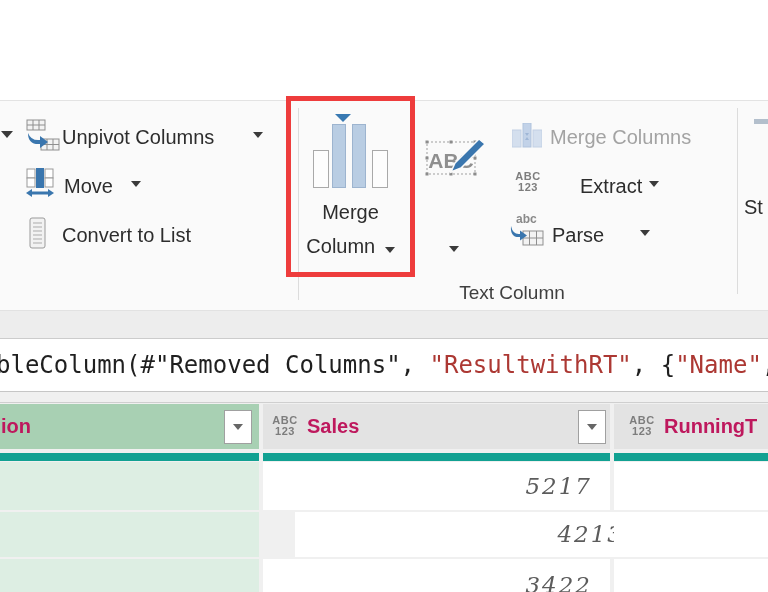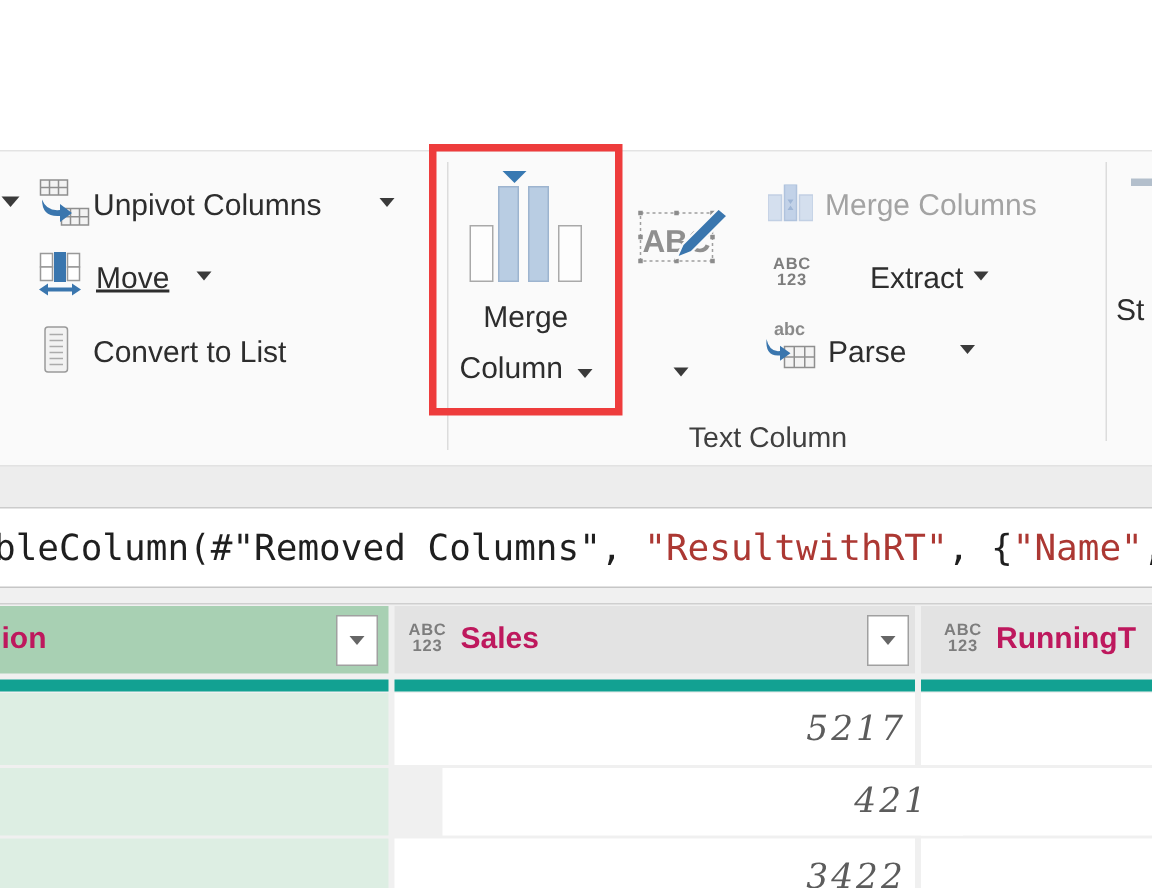--- a/index.html
+++ b/index.html
@@ -43,21 +43,21 @@
   .hcell{top:12px;height:45px;overflow:hidden;}
   .hlabel{font-size:20px;font-weight:bold;color:#be185d;line-height:26px;white-space:nowrap;text-align:center;}
   .filterbtn{width:28px;height:34px;background:#ffffff;border:1px solid #a0a0a0;box-sizing:border-box;
              display:flex;align-items:center;justify-content:center;}
   .filterbtn .caret{border-top-color:#666;}
   .tealseg{top:61px;height:8px;background:#12a192;}
   .cell{box-sizing:border-box;}
   .cell.green{background:#ddeee3;}
   .cell.white{background:#ffffff;}
   .num{font-family:"DejaVu Serif",serif;font-style:italic;font-size:23px;color:#5c5c5c;
-       letter-spacing:2px;text-align:right;padding-right:6px;box-sizing:border-box;}
+       letter-spacing:2px;text-align:right;padding-right:18px;box-sizing:border-box;}
 </style>
 </head>
 <body>
 
 <div id="screen">
 
   <div class="abs" id="ribbon"></div>
   <div class="abs vsep" style="left:298px;top:108px;height:192px;"></div>
   <div class="abs vsep" style="left:737px;top:108px;height:186px;"></div>
 
@@ -82,21 +82,21 @@
 
   <svg class="abs" style="left:26px;top:168px;" width="28" height="30" viewBox="0 0 28 30">
     <rect x="1" y="1" width="8" height="9" fill="#fff" stroke="#999"></rect>
     <rect x="1" y="10" width="8" height="9" fill="#fff" stroke="#999"></rect>
     <rect x="19" y="1" width="8" height="9" fill="#fff" stroke="#999"></rect>
     <rect x="19" y="10" width="8" height="9" fill="#fff" stroke="#999"></rect>
     <rect x="10" y="0" width="8" height="20" fill="#3a76ae"></rect>
     <path d="M0 25 l6 -4 0 2.6 16 0 0 -2.6 6 4 -6 4 0 -2.6 -16 0 0 2.6 z" fill="#3a76ae"></path>
   </svg>
   <div class="abs" style="left:20px;top:164px;width:130px;height:40px;"></div>
-  <span class="abs rlabel" style="left:64px;top:173px;text-decoration:underline;">Move</span>
+  <span class="abs rlabel" style="left:64px;top:173px;">Move</span>
   <span class="abs caret sm" style="left:131px;top:181px;"></span>
 
   <svg class="abs" style="left:29px;top:217px;" width="18" height="32" viewBox="0 0 18 32">
     <rect x="1" y="1" width="15" height="30" rx="2" fill="#f2f2f2" stroke="#9a9a9a"></rect>
     <g stroke="#ababab">
         <line x1="4" y1="6" x2="13" y2="6"></line>
         <line x1="4" y1="10" x2="13" y2="10"></line>
     <line x1="4" y1="14" x2="13" y2="14"></line>
         <line x1="4" y1="18" x2="13" y2="18"></line>
     <line x1="4" y1="22" x2="13" y2="22"></line>

